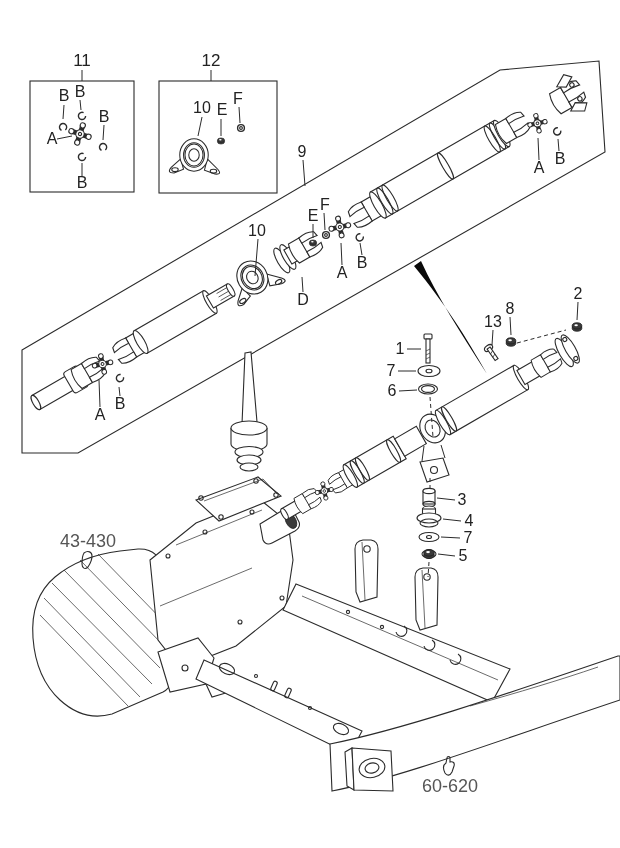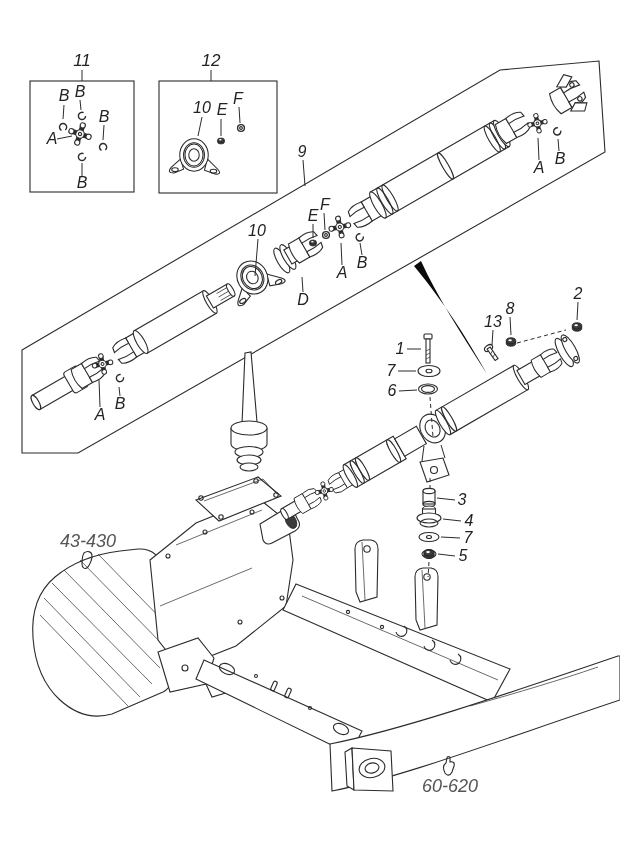--- a/index.html
+++ b/index.html
@@ -1,17 +1,17 @@
 <!DOCTYPE html>
 <html><head>
 <meta charset="utf-8">
 <style>
   html,body { margin:0; padding:0; background:#e8e8e8; }
   .stage { width:620px; height:848px; background:#ffffff; position:relative; margin:0 auto;
-           font-family:"Liberation Sans", sans-serif;font-style:italic; }
+           font-family:"Liberation Sans", sans-serif; }
   svg { display:block; }
   .s   { stroke:#2b2b2b; stroke-width:1.1; fill:#ffffff; }
   .sn  { stroke:#2b2b2b; stroke-width:1.1; fill:none; }
   .thin{ stroke:#2b2b2b; stroke-width:0.7; fill:none; }
   .ld  { stroke:#2b2b2b; stroke-width:1; }
   .dsh { stroke:#2b2b2b; stroke-width:1; stroke-dasharray:4 3; fill:none; }
   .dk  { fill:#3a3a3a; stroke:#222; stroke-width:0.8; }
   .spArm { stroke:#2b2b2b; stroke-width:5; fill:none; }
   .ring { stroke:#2b2b2b; stroke-width:1.4; fill:none; }
   .lbl { font-family:"Liberation Sans", sans-serif; font-size:16px; fill:#222; text-anchor:middle; }

